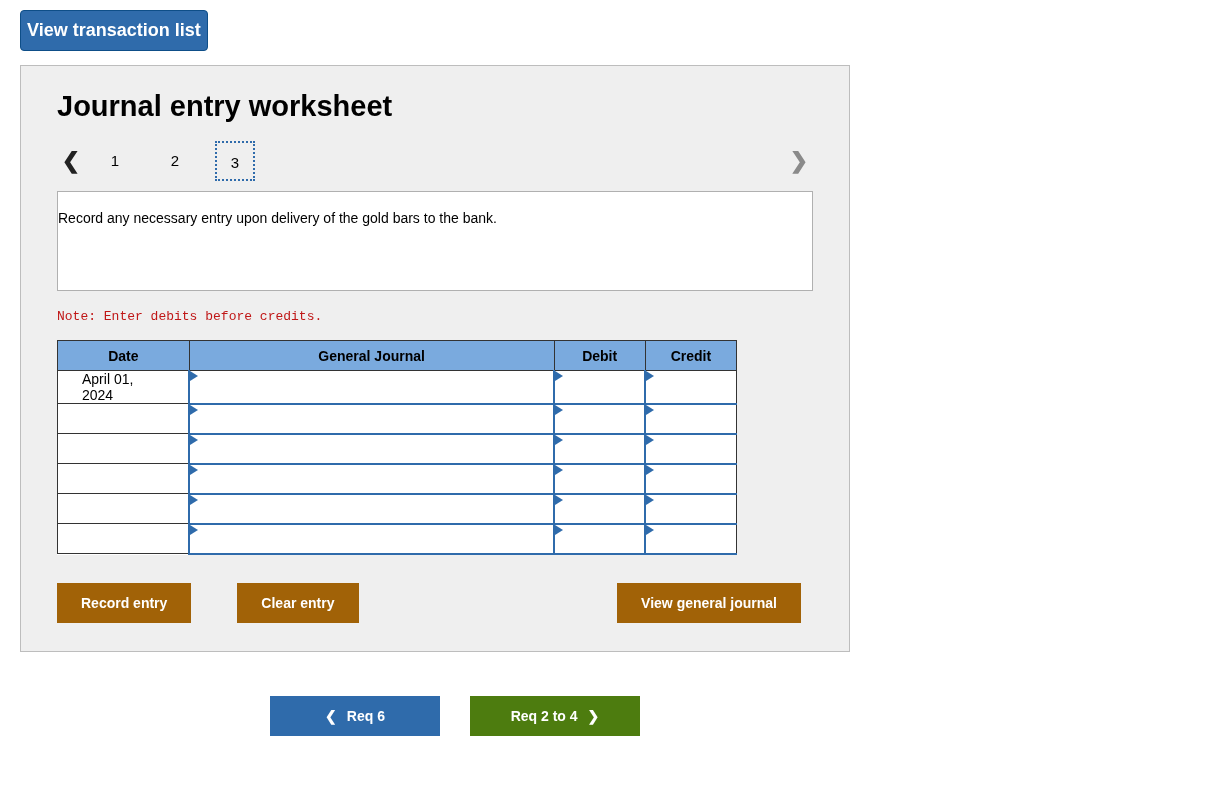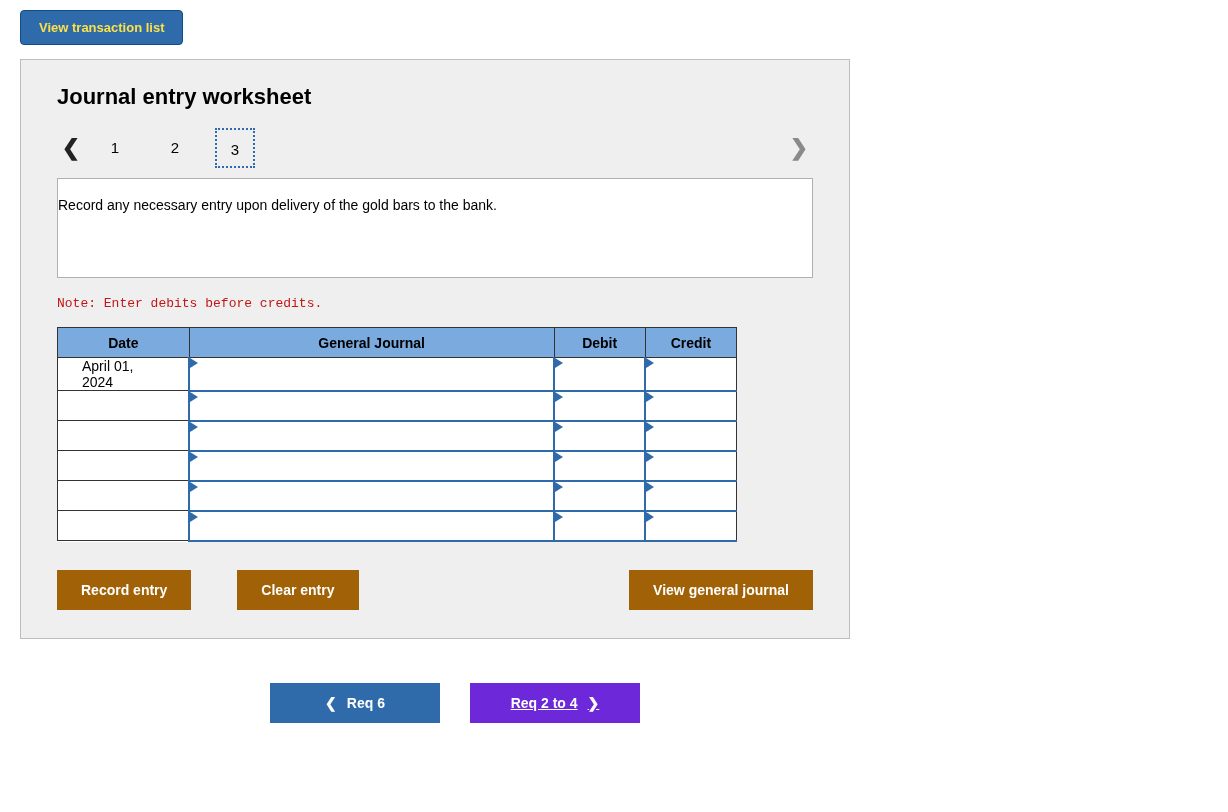--- a/index.html
+++ b/index.html
@@ -7,39 +7,39 @@
     margin: 0;
     padding: 0;
     background: #fff;
     font-family: Arial, Helvetica, sans-serif;
     font-size: 14px;
     color: #000;
   }
   .page { width: 1228px; padding: 10px 20px 20px 20px; }
   .btn-primary {
     background: #2f6bab;
-    color: #fde047;
+    color: #ffffff;
     border: 1px solid #0e4e88;
     border-radius: 4px;
-    padding: 9px 18px;
-    font-size: 13px;
+    padding: 9px 6px;
+    font-size: 18px;
     font-weight: bold;
     cursor: pointer;
     display: inline-block;
   }
   .worksheet-panel {
     margin-top: 14px;
     width: 830px;
     border: 1px solid #bdbdbd;
     background: #efefef;
     padding: 24px 36px 28px 36px;
   }
   .ws-title {
     font-family: Verdana, Geneva, sans-serif;
-    font-size: 22px;
+    font-size: 29px;
     font-weight: bold;
     margin-bottom: 18px;
   }
   .tabrow {
     display: flex;
     align-items: center;
     margin-bottom: 10px;
   }
   .tabrow .arrow-left,
   .tabrow .arrow-right {
@@ -126,21 +126,21 @@
   .btn-action {
     background: #a16207;
     color: #fff;
     border: none;
     padding: 12px 24px;
     font-size: 14px;
     font-weight: bold;
     cursor: pointer;
     margin-right: 46px;
   }
-  .btn-action:last-child { margin-right: 0; }
+  .btn-action:last-child { margin-right: 12px; }
   .bottom-nav {
     display: flex;
     justify-content: center;
     gap: 30px;
     margin-top: 44px;
     width: 830px;
     margin-left: 20px;
   }
   .nav-btn {
     min-width: 170px;
@@ -149,21 +149,21 @@
     font-weight: bold;
     border: none;
     color: #fff;
     cursor: pointer;
     display: flex;
     align-items: center;
     justify-content: center;
     gap: 10px;
   }
   .nav-prev { background: #2f6bab; }
-  .nav-next { background: #6d28d9; color: #fff; text-decoration: underline; }
+  .nav-next { background: #4d7c0f; color: #fff; }
   .chev { font-size: 14px; }
 </style>
 </head>
 <body>
 
 <div class="page">
 
   <button class="btn-primary">View transaction list</button>
 
   <div class="worksheet-panel">

